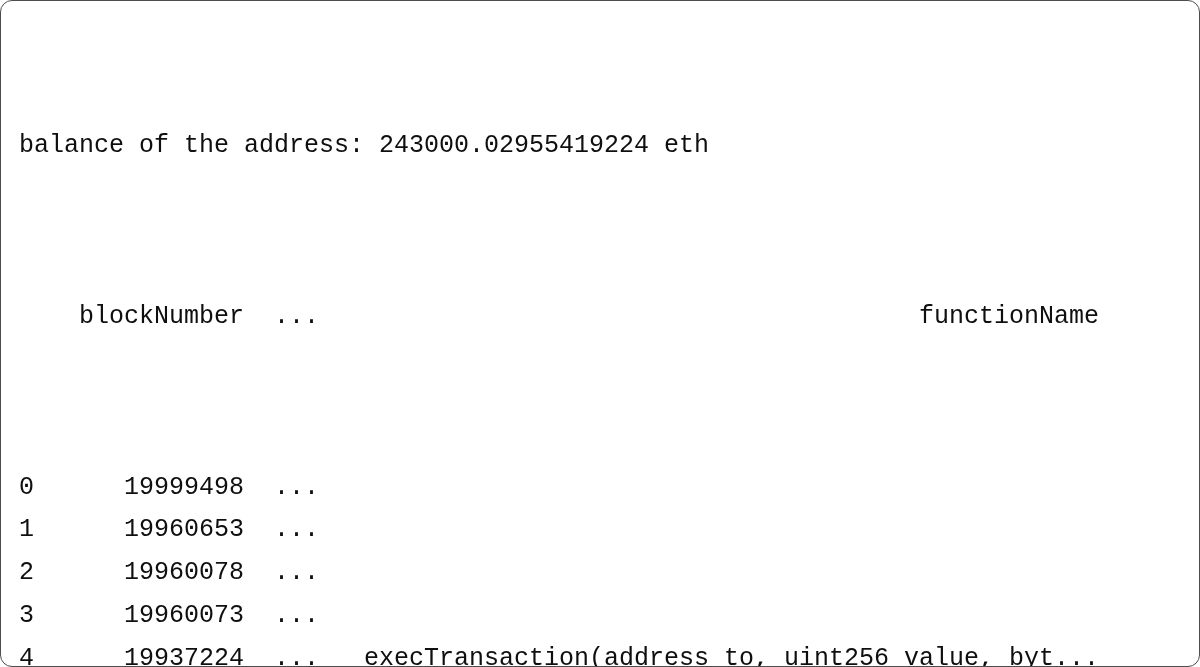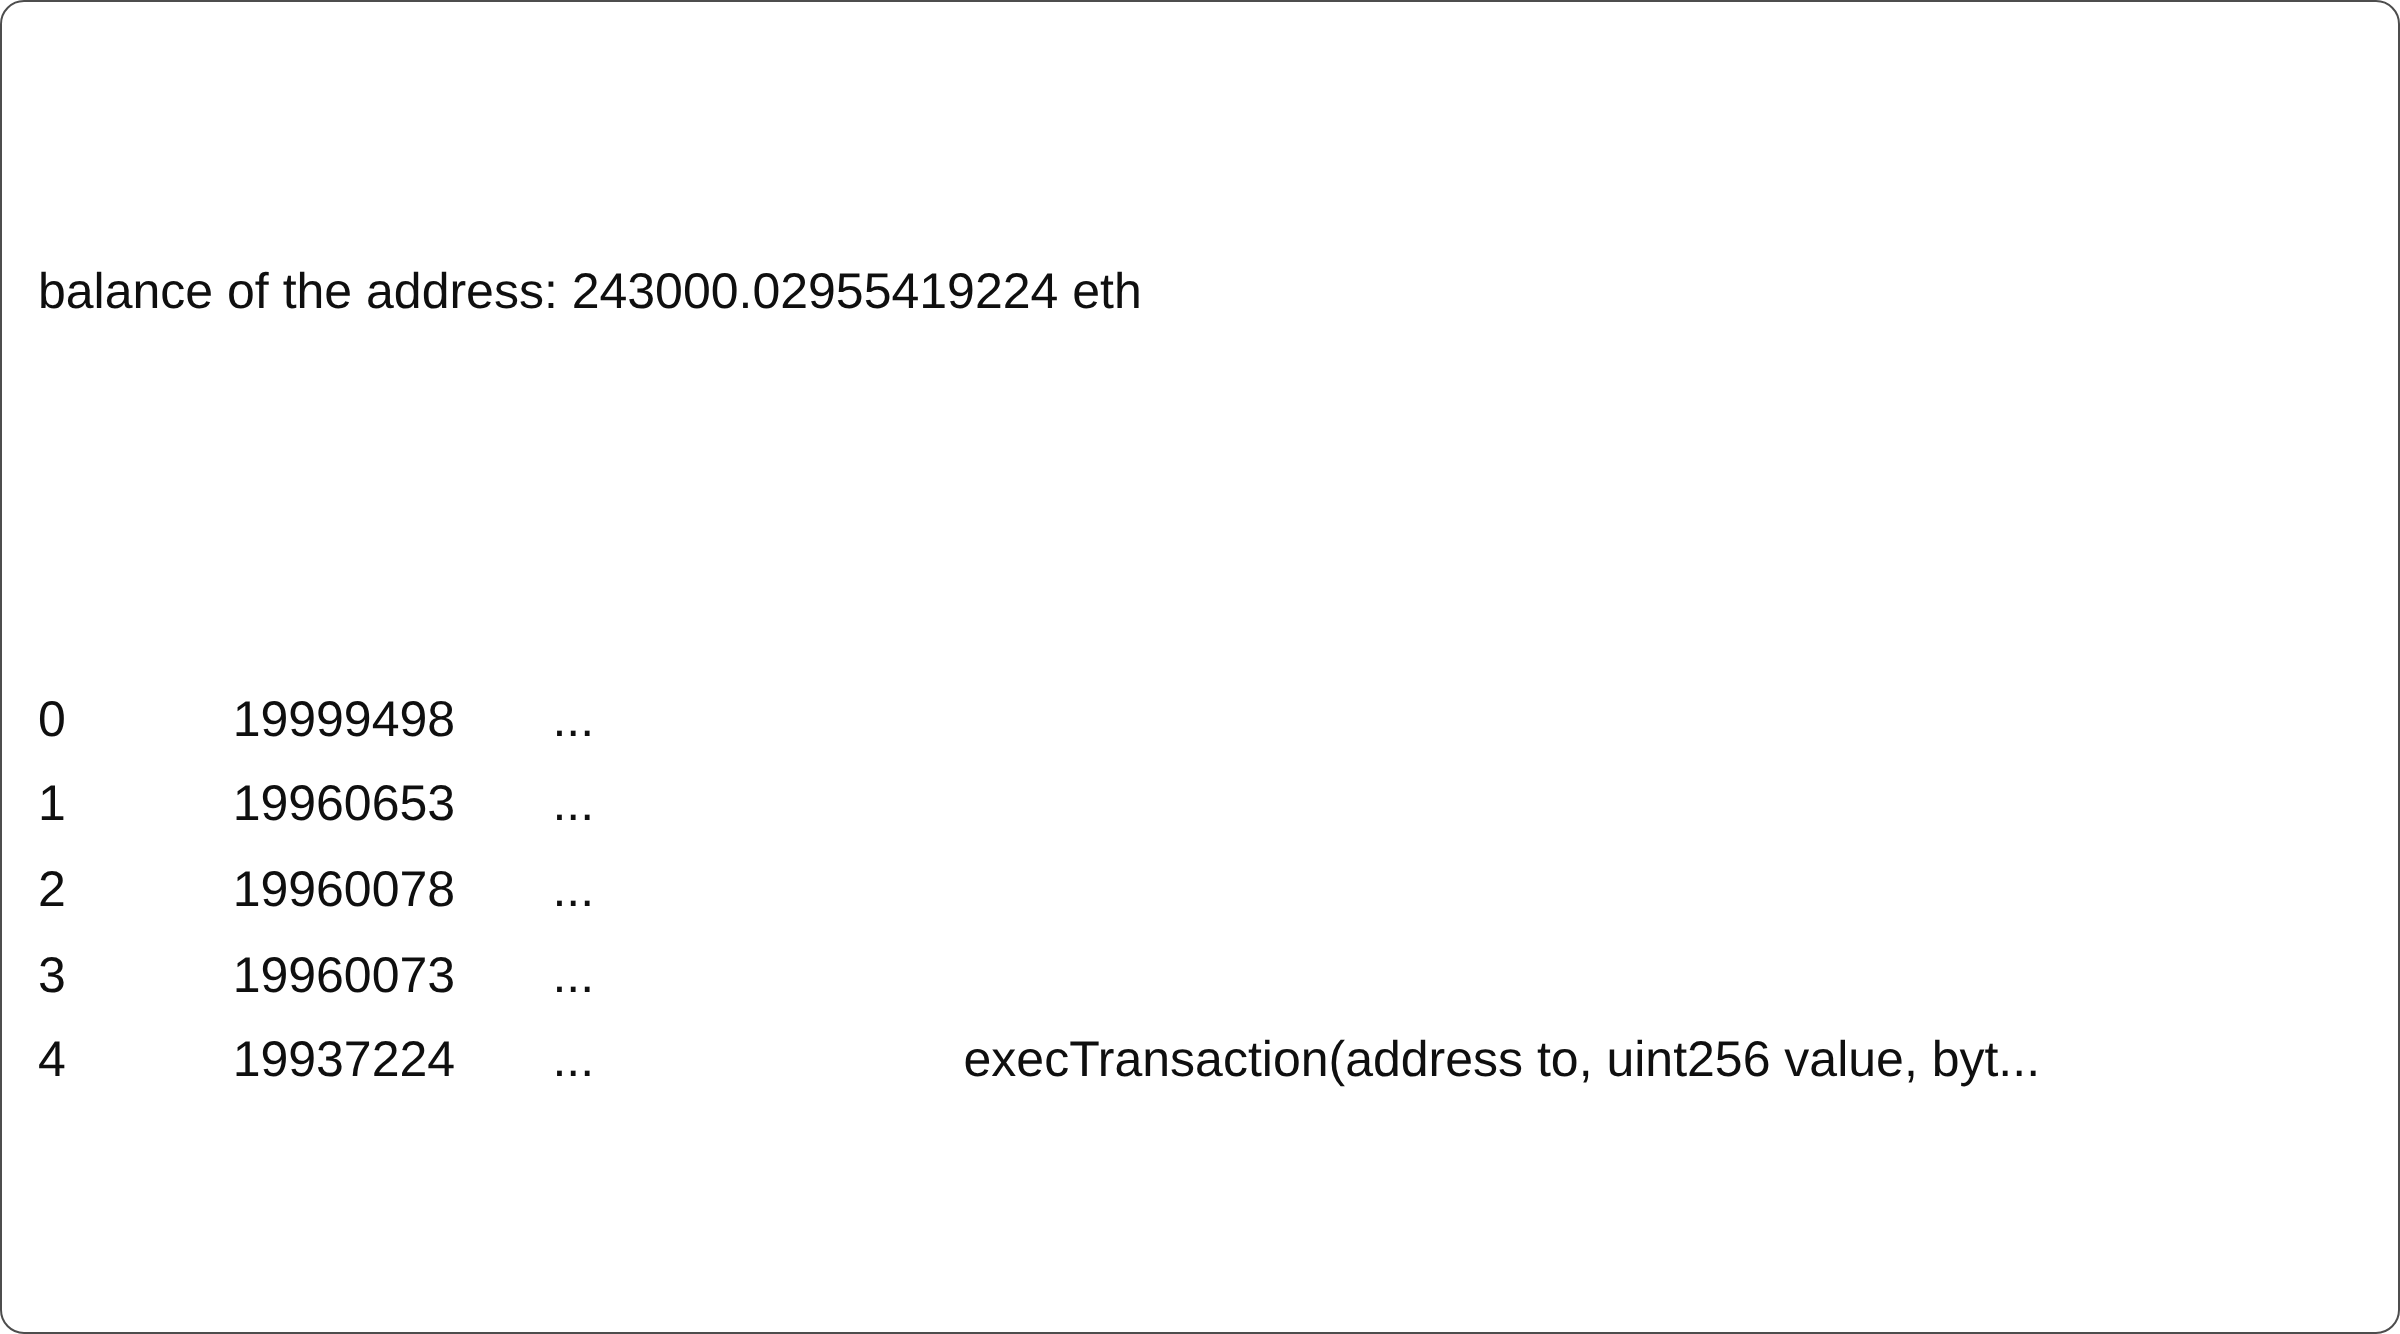--- a/index.html
+++ b/index.html
@@ -12,21 +12,21 @@
   .terminal-window {
     position: absolute;
     left: 0; top: 0;
     width: 1200px;
     height: 667px;
     box-sizing: border-box;
     background: #ffffff;
     border: 1.5px solid #4d4d4d;
     border-radius: 12px;
     overflow: hidden;
-    font-family: Liberation Sans, sans-serif;
+    font-family: Liberation Mono, monospace;
     font-size: 25px;
     line-height: 42.7px;
     color: #0f0f0f;
   }
   .terminal-content {
     padding-left: 18px;
     padding-right: 4px;
     margin-top: -4px;
     white-space: pre;
   }
@@ -39,20 +39,21 @@
   .c-func  { display: inline-block; width: 50ch; text-align: right; }
 </style>
 </head>
 <body>
 
 <div class="terminal-window">
   <div class="terminal-content">
 
     <div class="line"><span>balance of the address: 243000.02955419224 eth</span></div>
 
+    <div class="line"><span class="c-idx"></span><span class="c-block">blockNumber</span><span class="c-gap"></span><span class="c-trunc">...</span><span class="c-gap"></span><span class="c-func">functionName</span></div>
 
     <div><div class="line"><span class="c-idx">0</span><span class="c-block">19999498</span><span class="c-gap"></span><span class="c-trunc">...</span><span class="c-gap"></span><span class="c-func"></span></div><div class="line"><span class="c-idx">1</span><span class="c-block">19960653</span><span class="c-gap"></span><span class="c-trunc">...</span><span class="c-gap"></span><span class="c-func"></span></div><div class="line"><span class="c-idx">2</span><span class="c-block">19960078</span><span class="c-gap"></span><span class="c-trunc">...</span><span class="c-gap"></span><span class="c-func"></span></div><div class="line"><span class="c-idx">3</span><span class="c-block">19960073</span><span class="c-gap"></span><span class="c-trunc">...</span><span class="c-gap"></span><span class="c-func"></span></div><div class="line"><span class="c-idx">4</span><span class="c-block">19937224</span><span class="c-gap"></span><span class="c-trunc">...</span><span class="c-gap"></span><span class="c-func">execTransaction(address to, uint256 value, byt...</span></div></div>
 
     
 
     
 
   </div>
 </div>
 

